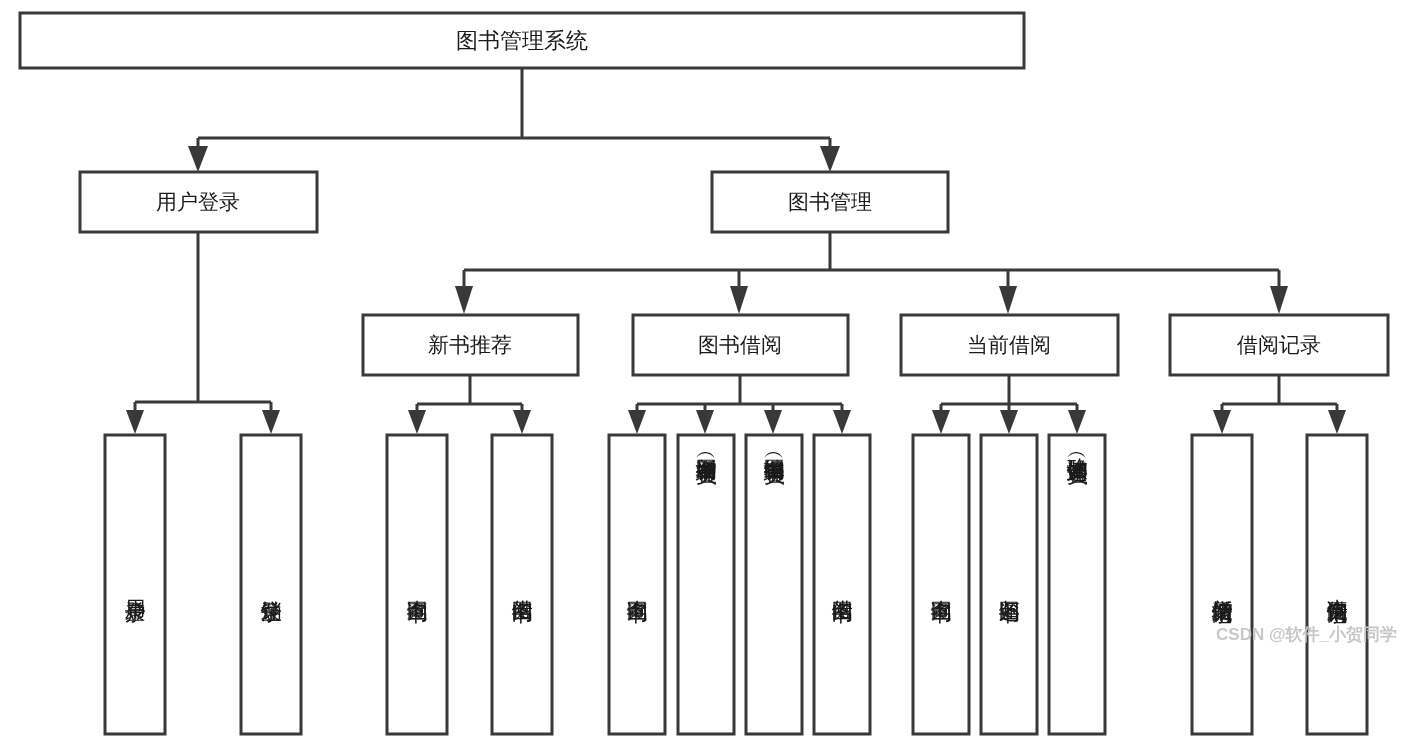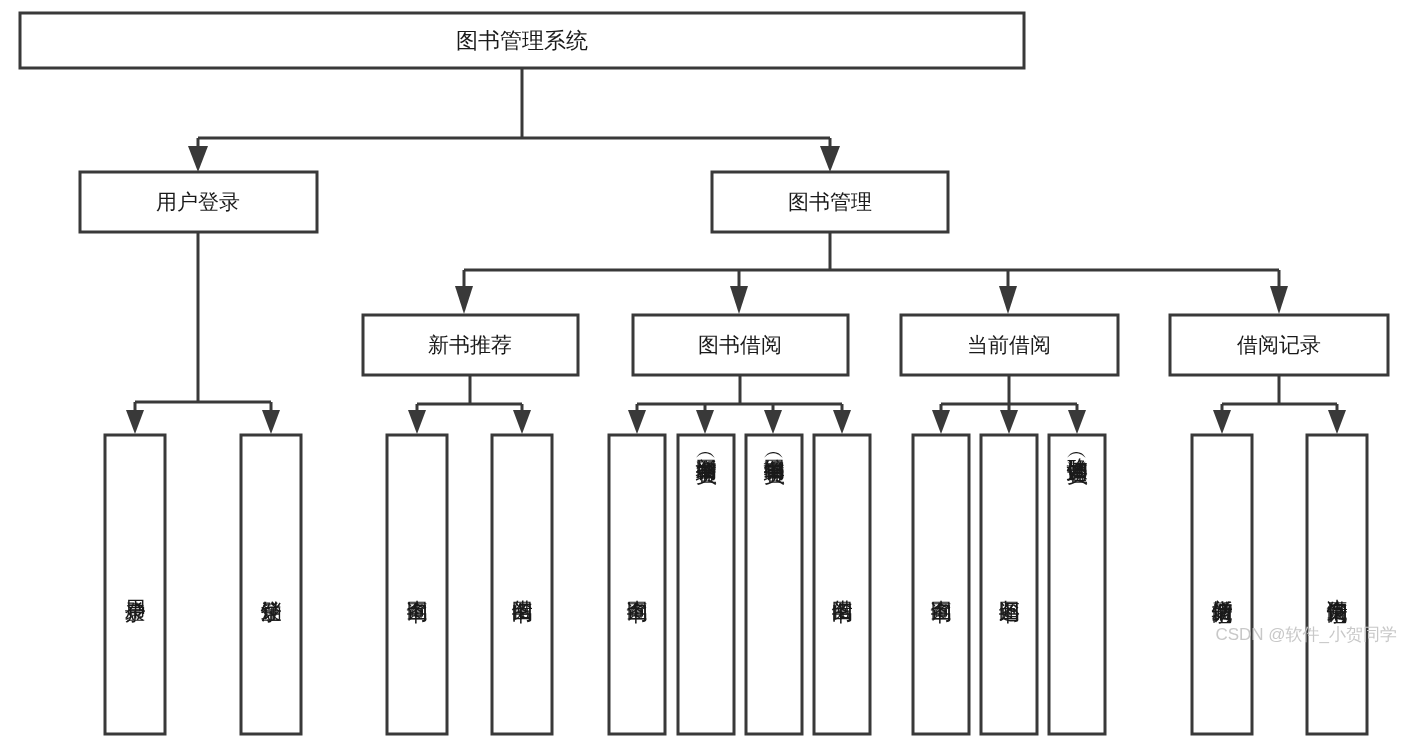--- a/index.html
+++ b/index.html
@@ -72,20 +72,21 @@
   }
   .watermark {
     position: absolute;
     right: 8px;
     bottom: 6px;
     font-family: "Liberation Sans", "DejaVu Sans", sans-serif;
     font-size: 17px;
     color: #c8c8c8;
     white-space: nowrap;
     user-select: none;
+    font-weight: bold;
   }
 </style>
 </head>
 <body>
 
 <div id="diagram-root">
 
   <svg class="diagram" viewBox="0 0 1405 747" xmlns="http://www.w3.org/2000/svg">
 
     <g>

